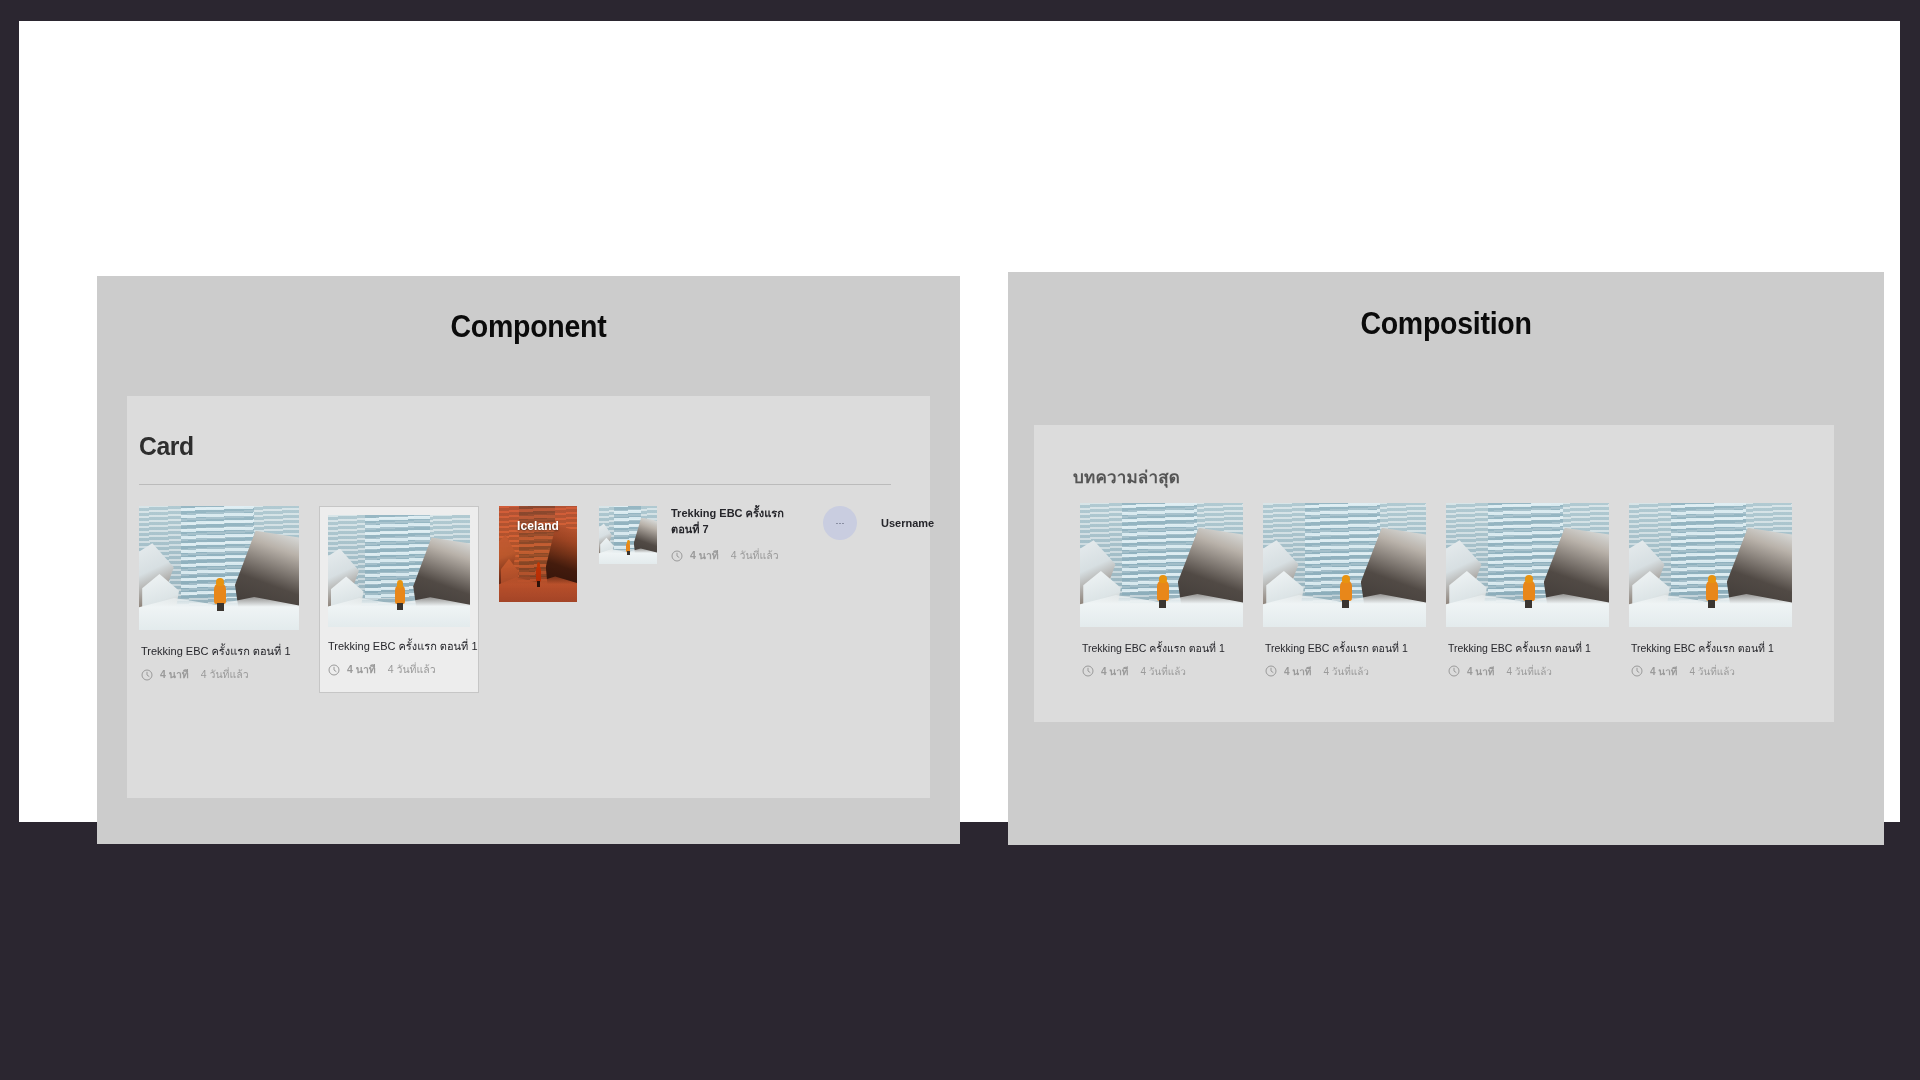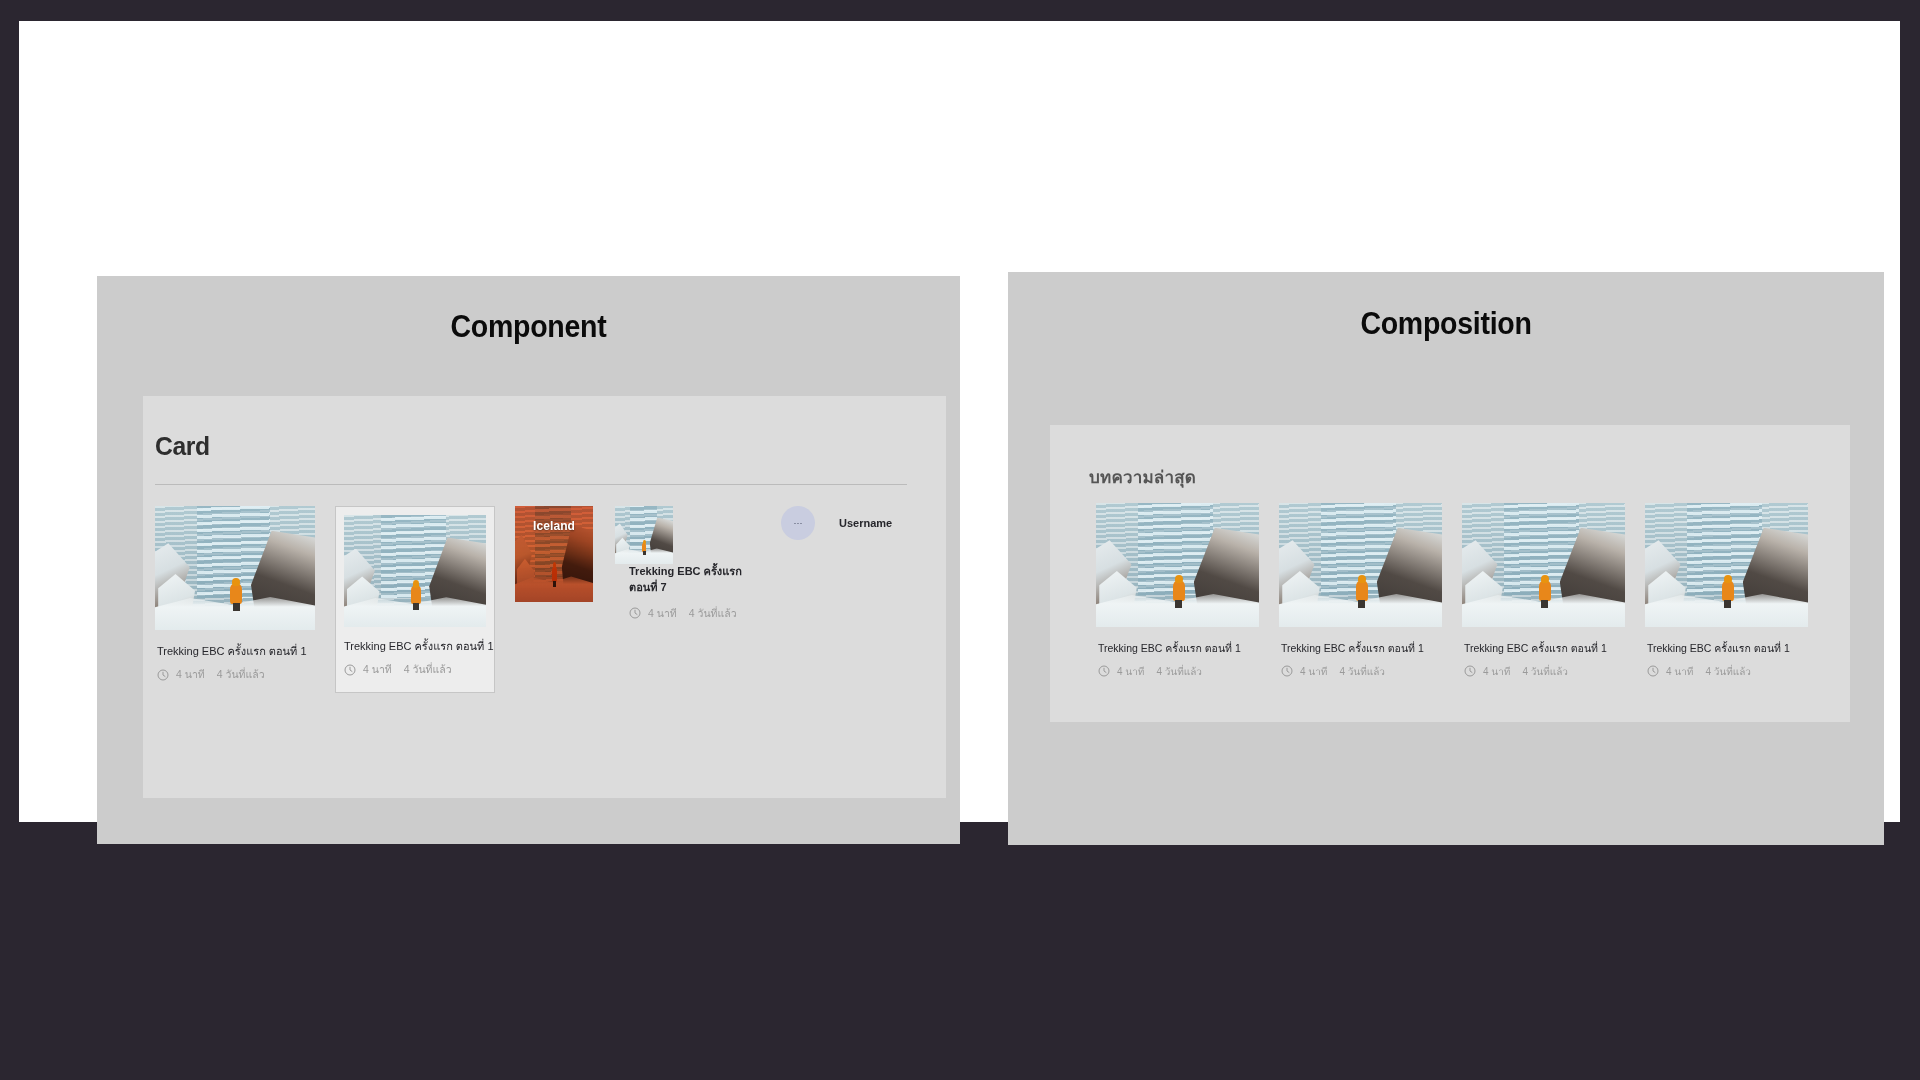--- a/index.html
+++ b/index.html
@@ -47,21 +47,20 @@
     font-family: "Liberation Sans Narrow", "Liberation Sans", sans-serif;
     transform: scaleX(0.92);
   }
   .panel-component .panel-title { margin-top: 33px; }
   .panel-composition .panel-title { margin-top: 34px; }
 
   
   .inner-surface {
     position: absolute;
     background: #DCDCDC;
-    margin-left: 16px;
   }
   .surface-card    { left: 30px; top: 120px; width: 803px; height: 402px; }
   .surface-latest  { left: 26px; top: 153px; width: 800px; height: 297px; }
 
   
   .section-heading {
     position: absolute;
     left: 12px; top: 35px;
     font-size: 26px;
     font-weight: bold;
@@ -200,22 +199,21 @@
     font-size: 12px;
     font-weight: bold;
     letter-spacing: 0.1px;
     text-shadow: 0 1px 2px rgba(0,0,0,0.45);
     z-index: 3;
   }
 
   .card-horizontal {
     margin-left: 22px;
     display: flex;
-    align-items: flex-start;
-    flex-direction: column;
+    align-items: flex-end;
   }
   .card-horizontal .photo { width: 58px; height: 58px; flex: none; }
   .card-horizontal .h-body { margin-left: 14px; width: 130px; }
   .card-horizontal .h-title {
     font-size: 11px; font-weight: bold; color: #26262B;
     line-height: 1.45;
   }
   .card-horizontal .meta { margin-top: 9px; }
 
   .card-user {
@@ -254,21 +252,21 @@
     color: #9A9A9A;
     font-size: 10.5px;
     white-space: nowrap;
   }
   .meta .clock-icon {
     width: 12px; height: 12px;
     flex: none;
     margin-right: 7px;
   }
   .meta .clock-icon svg { display: block; }
-  .meta .meta-read { margin-right: 12px; }
+  .meta .meta-read { margin-right: 12px; font-weight: bold; }
 
   
   .latest-heading {
     position: absolute;
     left: 39px; top: 38px;
     font-size: 17px;
     color: #555555;
     letter-spacing: 0.2px;
   }
   .latest-grid {

